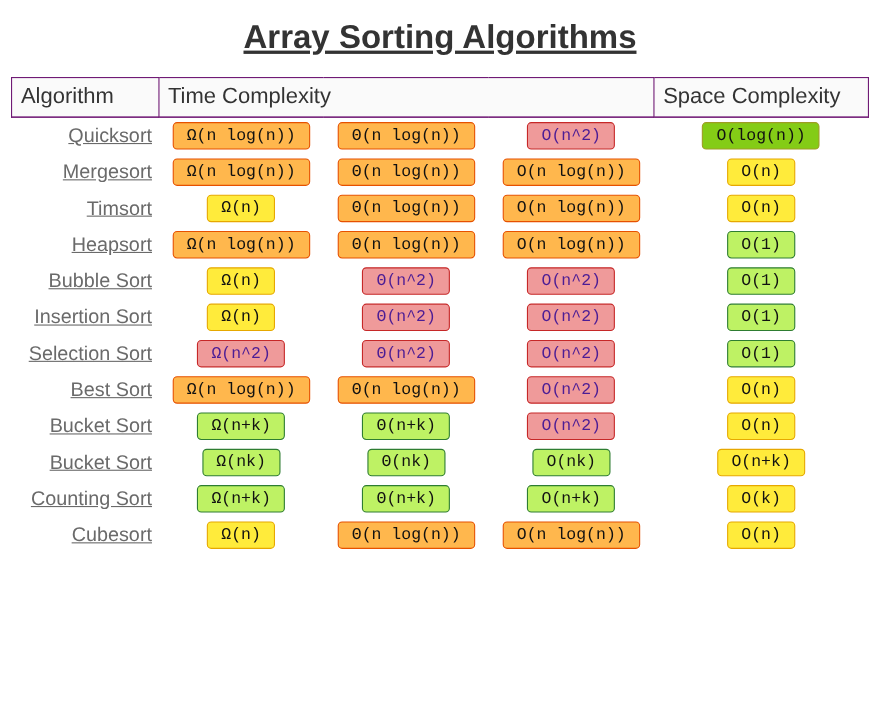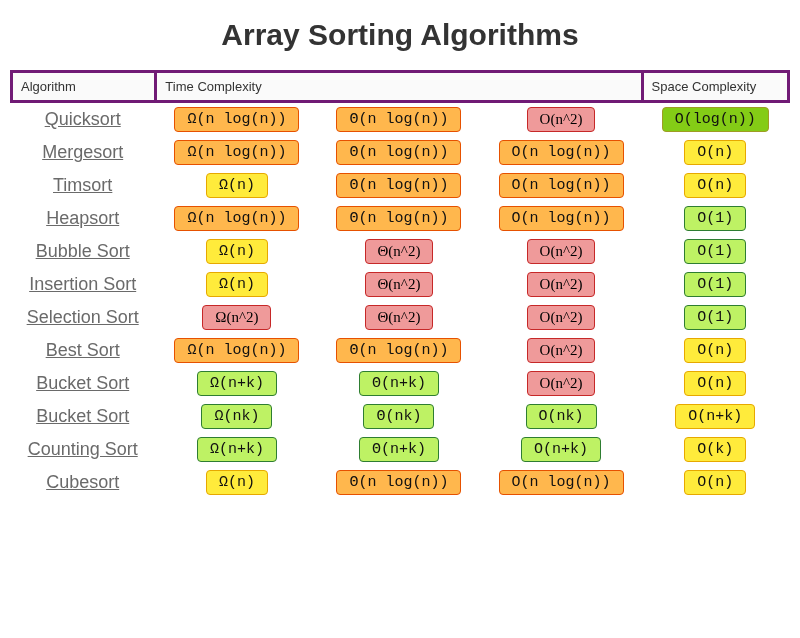--- a/index.html
+++ b/index.html
@@ -10,63 +10,64 @@
     background: #ffffff;
     color: #333;
     width: 800px;
   }
   h1 {
     text-align: center;
     font-size: 30px;
     margin: 8px 0 18px;
     color: #333;
     font-weight: bold;
+    text-decoration: underline;
   }
   table {
     border-collapse: collapse;
     width: 100%;
   }
   th {
     text-align: left;
     font-weight: normal;
-    font-size: 13px;
+    font-size: 20px;
     padding: 6px 8px;
-    border: 3px solid #701a75;
+    border: 1px solid #701a75;
     background: #fafafa;
     color: #333;
   }
   td {
     padding: 4px 6px;
     border: none;
     text-align: center;
     vertical-align: middle;
   }
   td.algo {
-    text-align: center;
+    text-align: right;
     padding-left: 4px;
   }
   td.algo a {
     color: #6a6a6a;
     text-decoration: underline;
     font-size: 18px;
   }
   code {
     display: inline-block;
     font-family: "Courier New", Courier, monospace;
     font-size: 15px;
     padding: 3px 12px;
     border-radius: 4px;
     border: 1px solid;
     white-space: nowrap;
   }
   .green  { background: #bef264; border-color: #2e7d32; color: #111; }
   .yellow { background: #ffeb3b; border-color: #e6a800; color: #111; }
   .lime   { background: #84cc16; border-color: #9e9d24; color: #111; }
   .orange { background: #ffb74d; border-color: #e65100; color: #111; }
-  .red    { background: #ef9a9a; border-color: #c62828; color: #000000; font-family: Liberation Serif, serif; }
+  .red    { background: #ef9a9a; border-color: #c62828; color: #4c1d95; }
 </style>
 </head>
 <body>
 
 <h1>Array Sorting Algorithms</h1>
 
 <table>
   <thead>
     <tr>
       <th>Algorithm</th>

